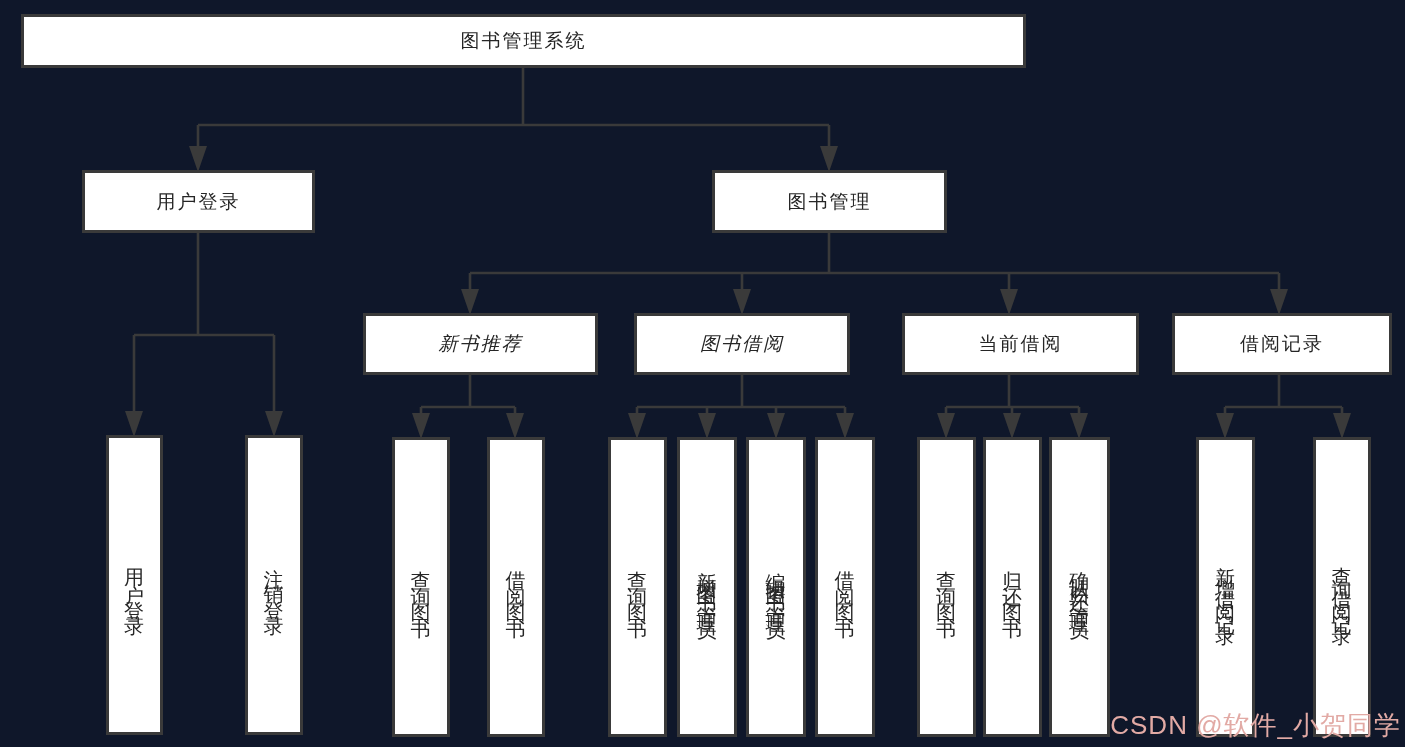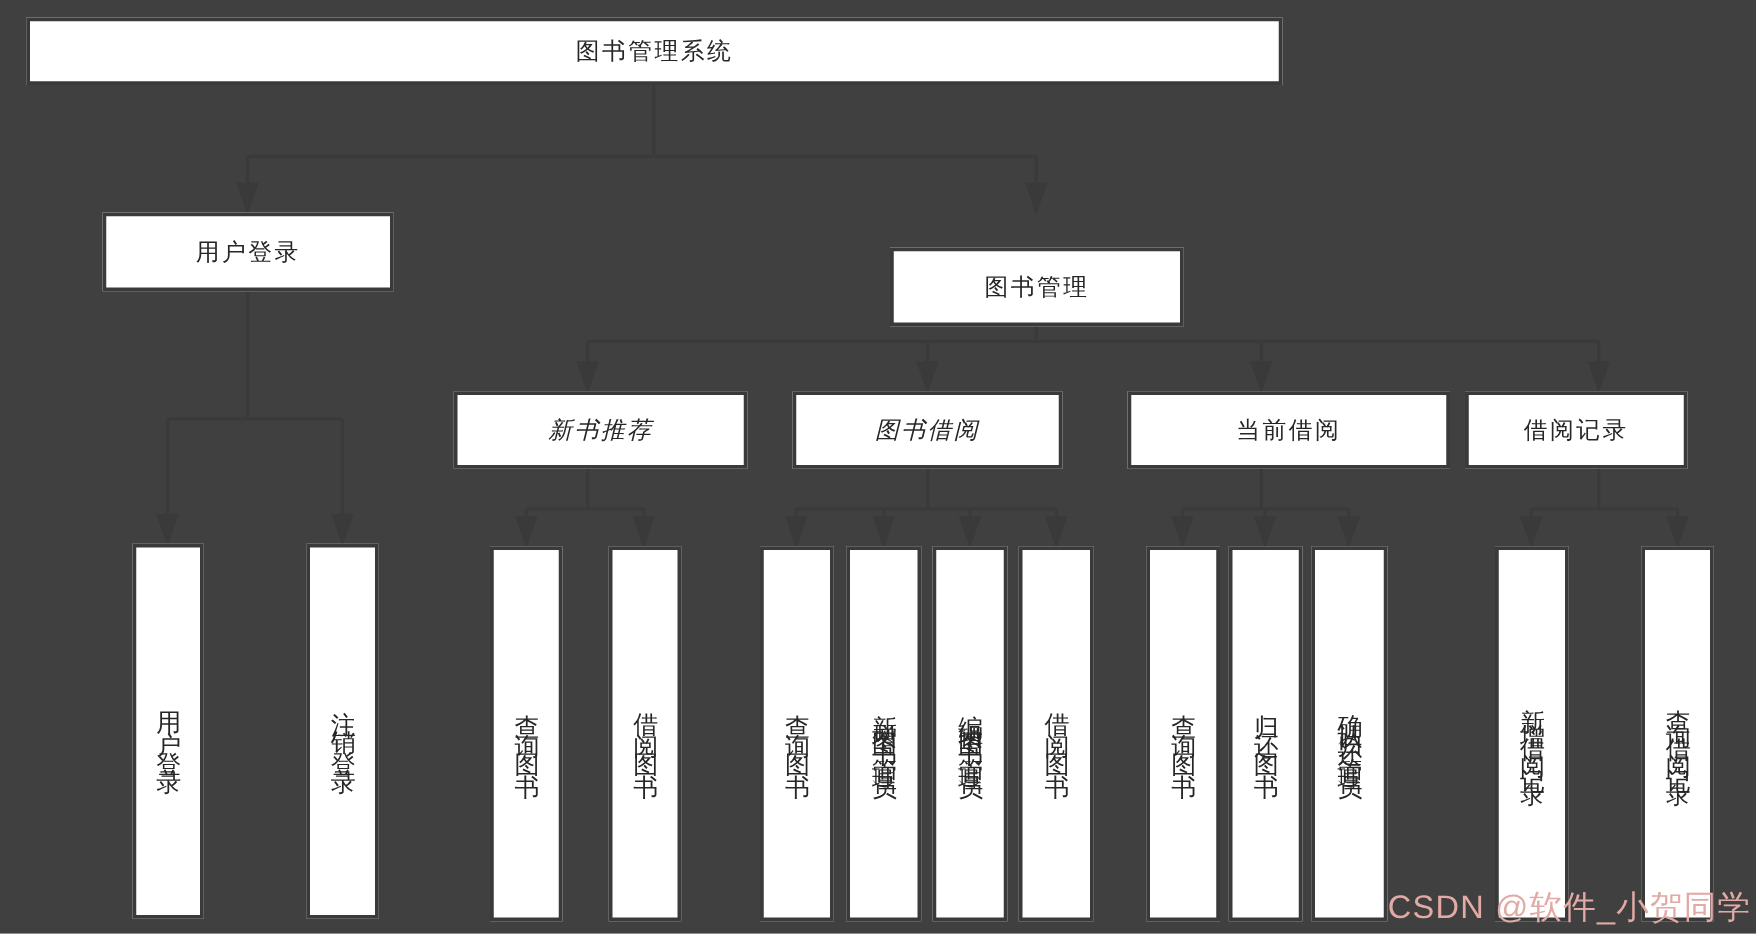--- a/index.html
+++ b/index.html
@@ -1,19 +1,19 @@
 <!DOCTYPE html>
 <html><head>
 <meta charset="utf-8">
 <style>
   html,body{margin:0;padding:0;background:#ffffff;}
   .canvas{
     position:relative;
     width:1405px;height:747px;
-    background:#404040;
+    background:#0f172a;
     font-family:"Liberation Sans",sans-serif;
     overflow:hidden;
   }
   svg.wires{position:absolute;left:0;top:0;width:1405px;height:747px;}
   .node{
     position:absolute;
     box-sizing:border-box;
     border:3px solid #3a3a3a;
     background:#ffffff;
     display:flex;align-items:center;justify-content:center;
@@ -30,25 +30,25 @@
     text-orientation:mixed;
     font-size:20px;
     letter-spacing:16px;
     line-height:1;
   }
   .leaf.mid .vtext{letter-spacing:12px;}
   .leaf.long .vtext{letter-spacing:7px;}
   
   .n-root{left:21px;top:14px;width:1005px;height:54px;}
   .n-user-login{left:82px;top:170px;width:233px;height:63px;}
-  .n-book-mgmt{left:712px;top:170px;width:235px;height:63px;margin-top:28px;}
+  .n-book-mgmt{left:712px;top:170px;width:235px;height:63px;}
   .n-rec{left:363px;top:313px;width:235px;height:62px;font-style:italic;}
   .n-borrow{left:634px;top:313px;width:216px;height:62px;font-style:italic;}
-  .n-current{left:902px;top:313px;width:258px;height:62px;}
-  .n-records{left:1172px;top:313px;width:178px;height:62px;}
+  .n-current{left:902px;top:313px;width:237px;height:62px;}
+  .n-records{left:1172px;top:313px;width:220px;height:62px;}
   .l-a1{left:106px;top:435px;width:57px;}
   .l-a2{left:245px;top:435px;width:58px;}
   .l-b1{left:392px;top:437px;width:58px;}
   .l-b2{left:487px;top:437px;width:58px;}
   .l-c1{left:608px;top:437px;width:59px;}
   .l-c2{left:677px;top:437px;width:60px;}
   .l-c3{left:746px;top:437px;width:60px;}
   .l-c4{left:815px;top:437px;width:60px;}
   .l-d1{left:917px;top:437px;width:59px;}
   .l-d2{left:983px;top:437px;width:59px;}

